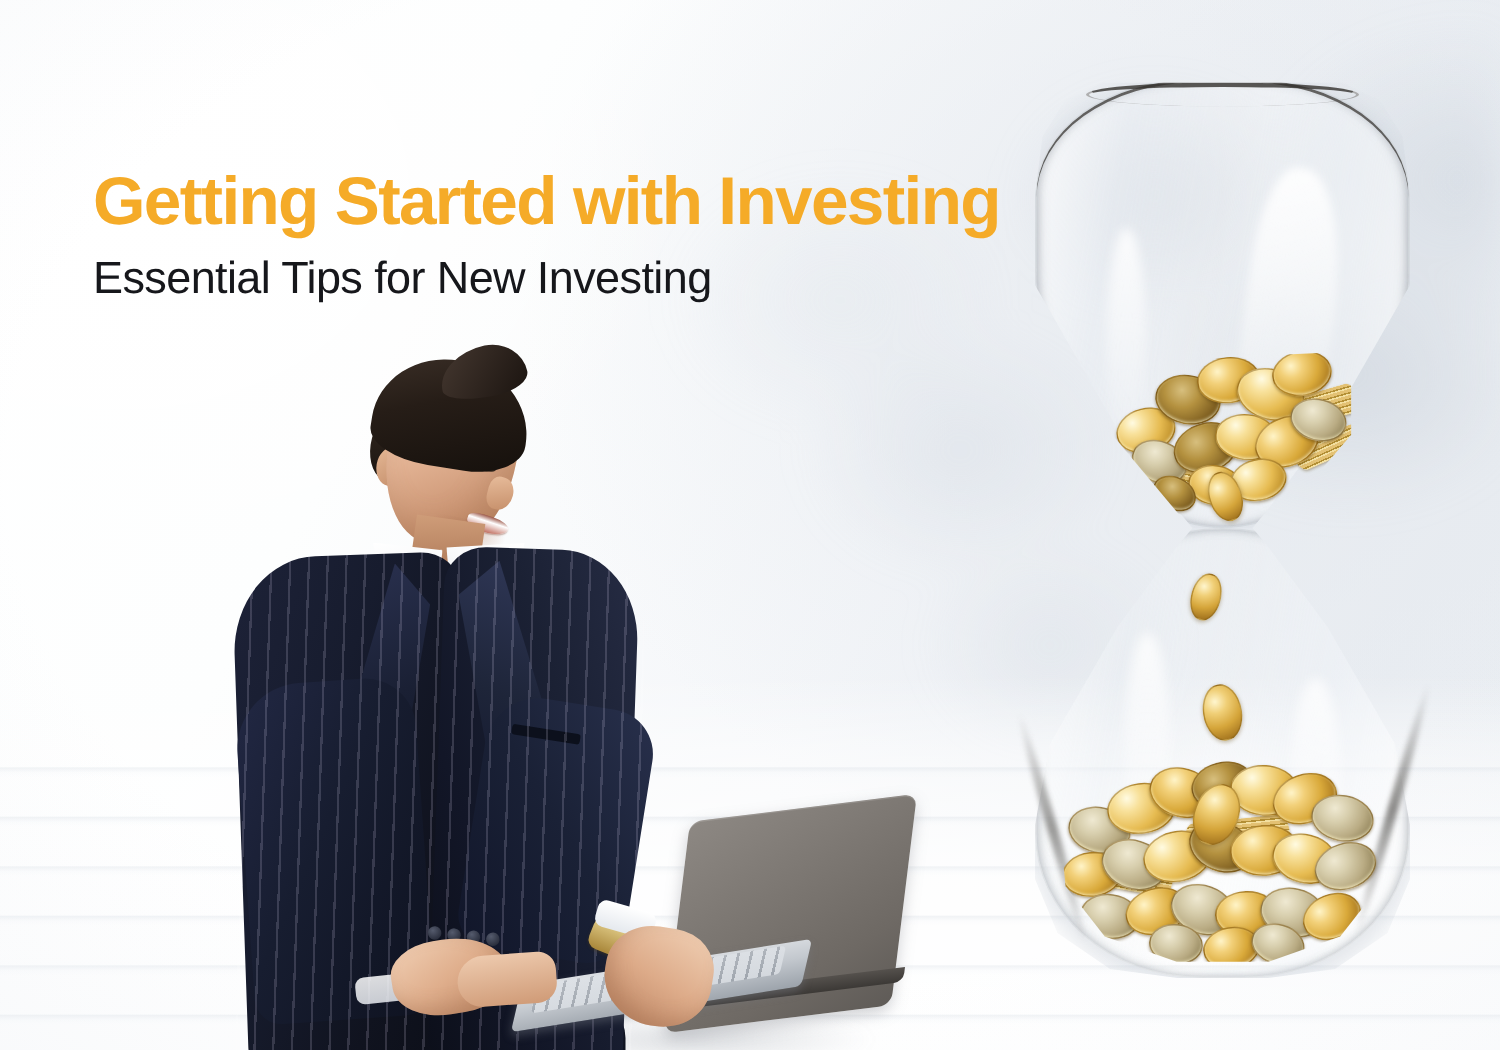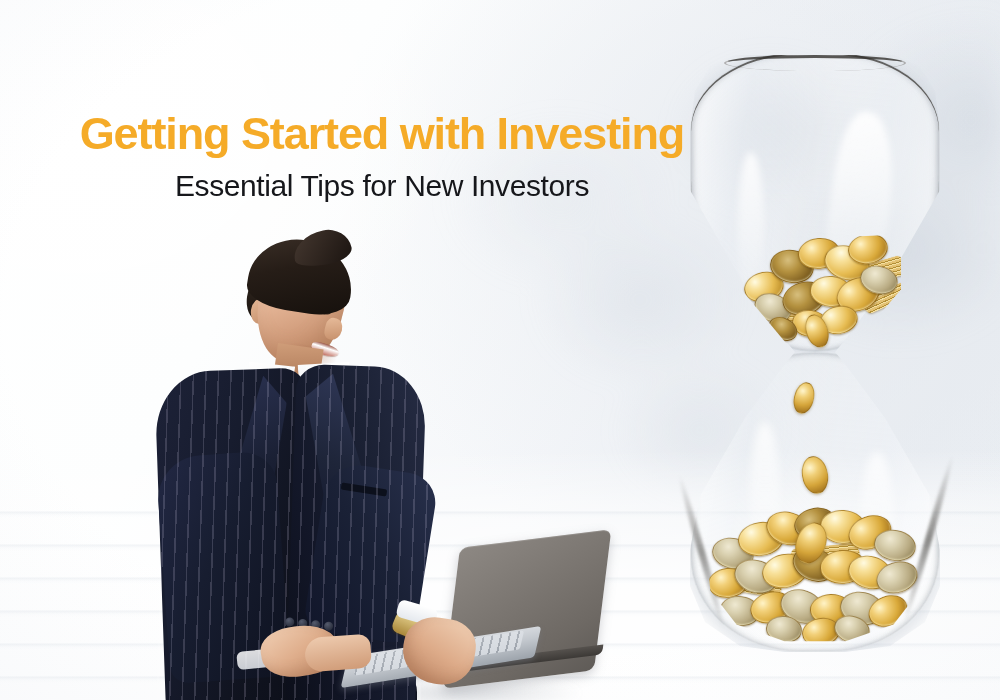--- a/index.html
+++ b/index.html
@@ -53,21 +53,21 @@
     );
     opacity:.85;
   }
   .bg-vignette {
     position:absolute; inset:0;
     background:radial-gradient(ellipse 90% 90% at 50% 45%, rgba(255,255,255,0) 55%, rgba(222,228,236,.30) 100%);
   }
 
   
   .headline-block {
-    position:absolute; left:62px; top:110px; width:640px;text-align:center;
+    position:absolute; left:62px; top:110px; width:640px;
   }
   .headline {
     font-size:45px;
     font-weight:bold;
     letter-spacing:-1.1px;
     line-height:1.06;
     color:#f5ab28;
     white-space:nowrap;
   }
   .subheadline {
@@ -590,16 +590,16 @@
 
     <div class="m-hand-l"></div>
     <div class="m-fingers-l"></div>
     <div class="m-watch"></div>
     <div class="m-cuff-r"></div>
     <div class="m-hand-r"></div>
   </div>
 
   <div class="headline-block">
     <div class="headline">Getting Started with Investing</div>
-    <div class="subheadline">Essential Tips for New Investors</div>
+    <div class="subheadline">Essential Tips for New Investing</div>
   </div>
 
 </div>
 
 </body></html>

